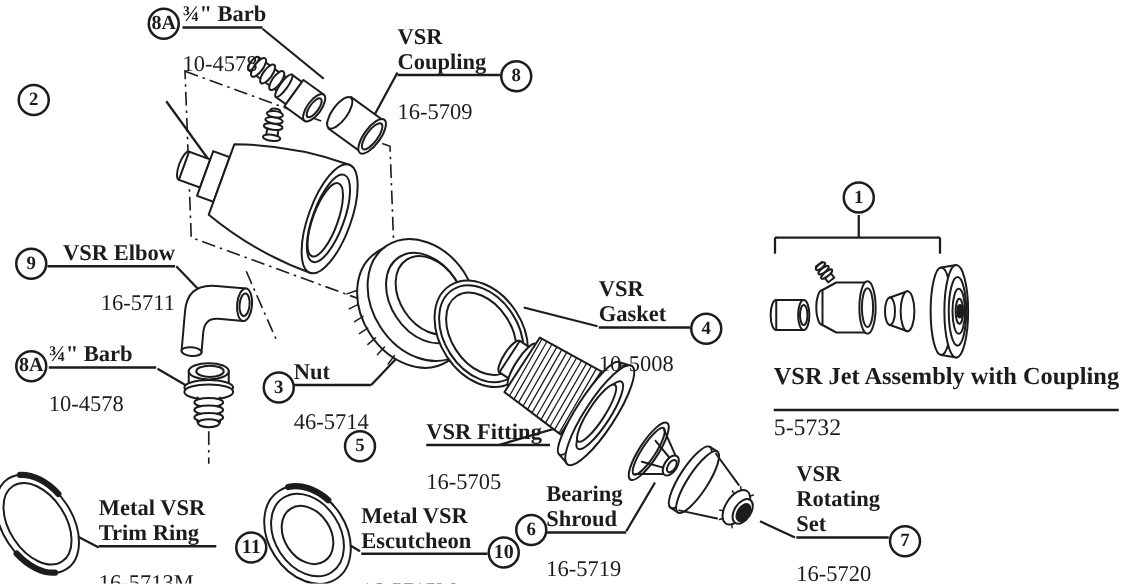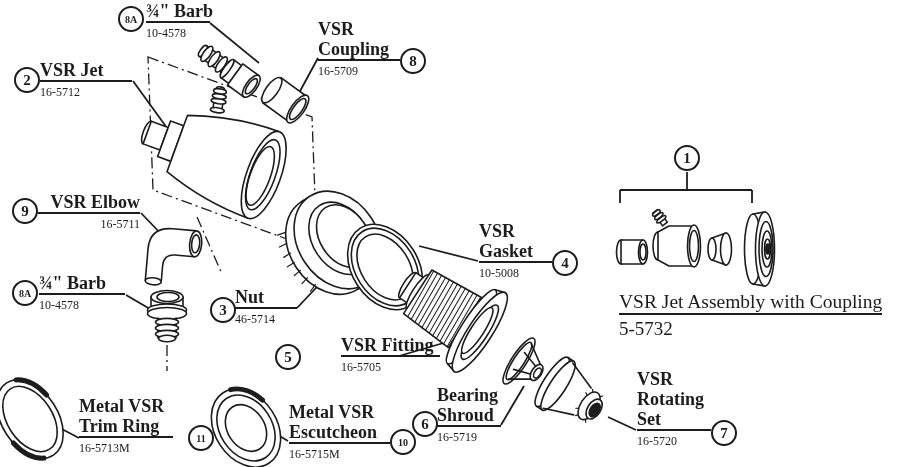--- a/index.html
+++ b/index.html
@@ -2,28 +2,28 @@
 <html><head>
 <meta charset="utf-8">
 <style>
   html,body{margin:0;padding:0;background:#fff;}
   .stage{position:relative;width:900px;height:467px;background:#ffffff;overflow:hidden;
          font-family:"Liberation Serif",serif;color:#1c1c1c;}
   svg.art{position:absolute;left:0;top:0;}
   .co{position:absolute;}
   .names{border-bottom:2px solid #1c1c1c;}
   .nm{display:block;font-weight:bold;font-size:18px;line-height:20px;white-space:nowrap;}
-  .pn{font-size:12px;line-height:20px;margin-top:0;white-space:nowrap;font-family:Liberation Serif, serif;}
+  .pn{font-size:18px;line-height:20px;margin-top:18px;white-space:nowrap;font-family:Liberation Serif, serif;}
   .circ{position:absolute;width:26px;height:26px;border:2.5px solid #1c1c1c;border-radius:50%;
         background:#fff;display:flex;align-items:center;justify-content:center;
         font-weight:bold;font-size:15px;box-sizing:border-box;z-index:3;}
-  .circ.sm{font-size:10px;}
+  .circ.sm{font-size:16px;}
   .title-block{position:absolute;}
-  .title-block .t{font-weight:normal;font-size:19.5px;border-bottom:2.5px solid #1c1c1c;
-                  padding-bottom:0;white-space:nowrap;}
+  .title-block .t{font-weight:bold;font-size:19.5px;border-bottom:2.5px solid #1c1c1c;
+                  padding-bottom:14px;white-space:nowrap;}
   .title-block .p{font-size:19px;margin-top:3px;}
 </style>
 </head>
 <body>
 
 <div class="stage">
 
   <svg class="art" width="900" height="467" viewBox="0 0 900 467">
 
     <g stroke="#1c1c1c" stroke-width="1.3" fill="none" stroke-dasharray="11 4 2 4">
@@ -302,26 +302,20 @@
   </div>
 
   <div class="co" style="left:318px;top:19px;">
     <div class="names" style="width:82px;">
       <span class="nm">VSR</span>
       <span class="nm">Coupling</span>
     </div>
     <div class="pn">16-5709</div>
   </div>
 
-  <div class="co" style="left:40px;top:60px;">
-    <div class="names" style="width:92px;">
-        <span class="nm">VSR Jet</span>
-      </div>
-    <div class="pn">16-5712</div>
-  </div>
 
   <div class="co" style="left:38px;top:192px;text-align:right;">
     <div class="names" style="width:102px;">
         <span class="nm">VSR Elbow</span>
       </div>
     <div class="pn">16-5711</div>
   </div>
 
   <div class="co" style="left:39px;top:273px;">
     <div class="names" style="width:86px;">

